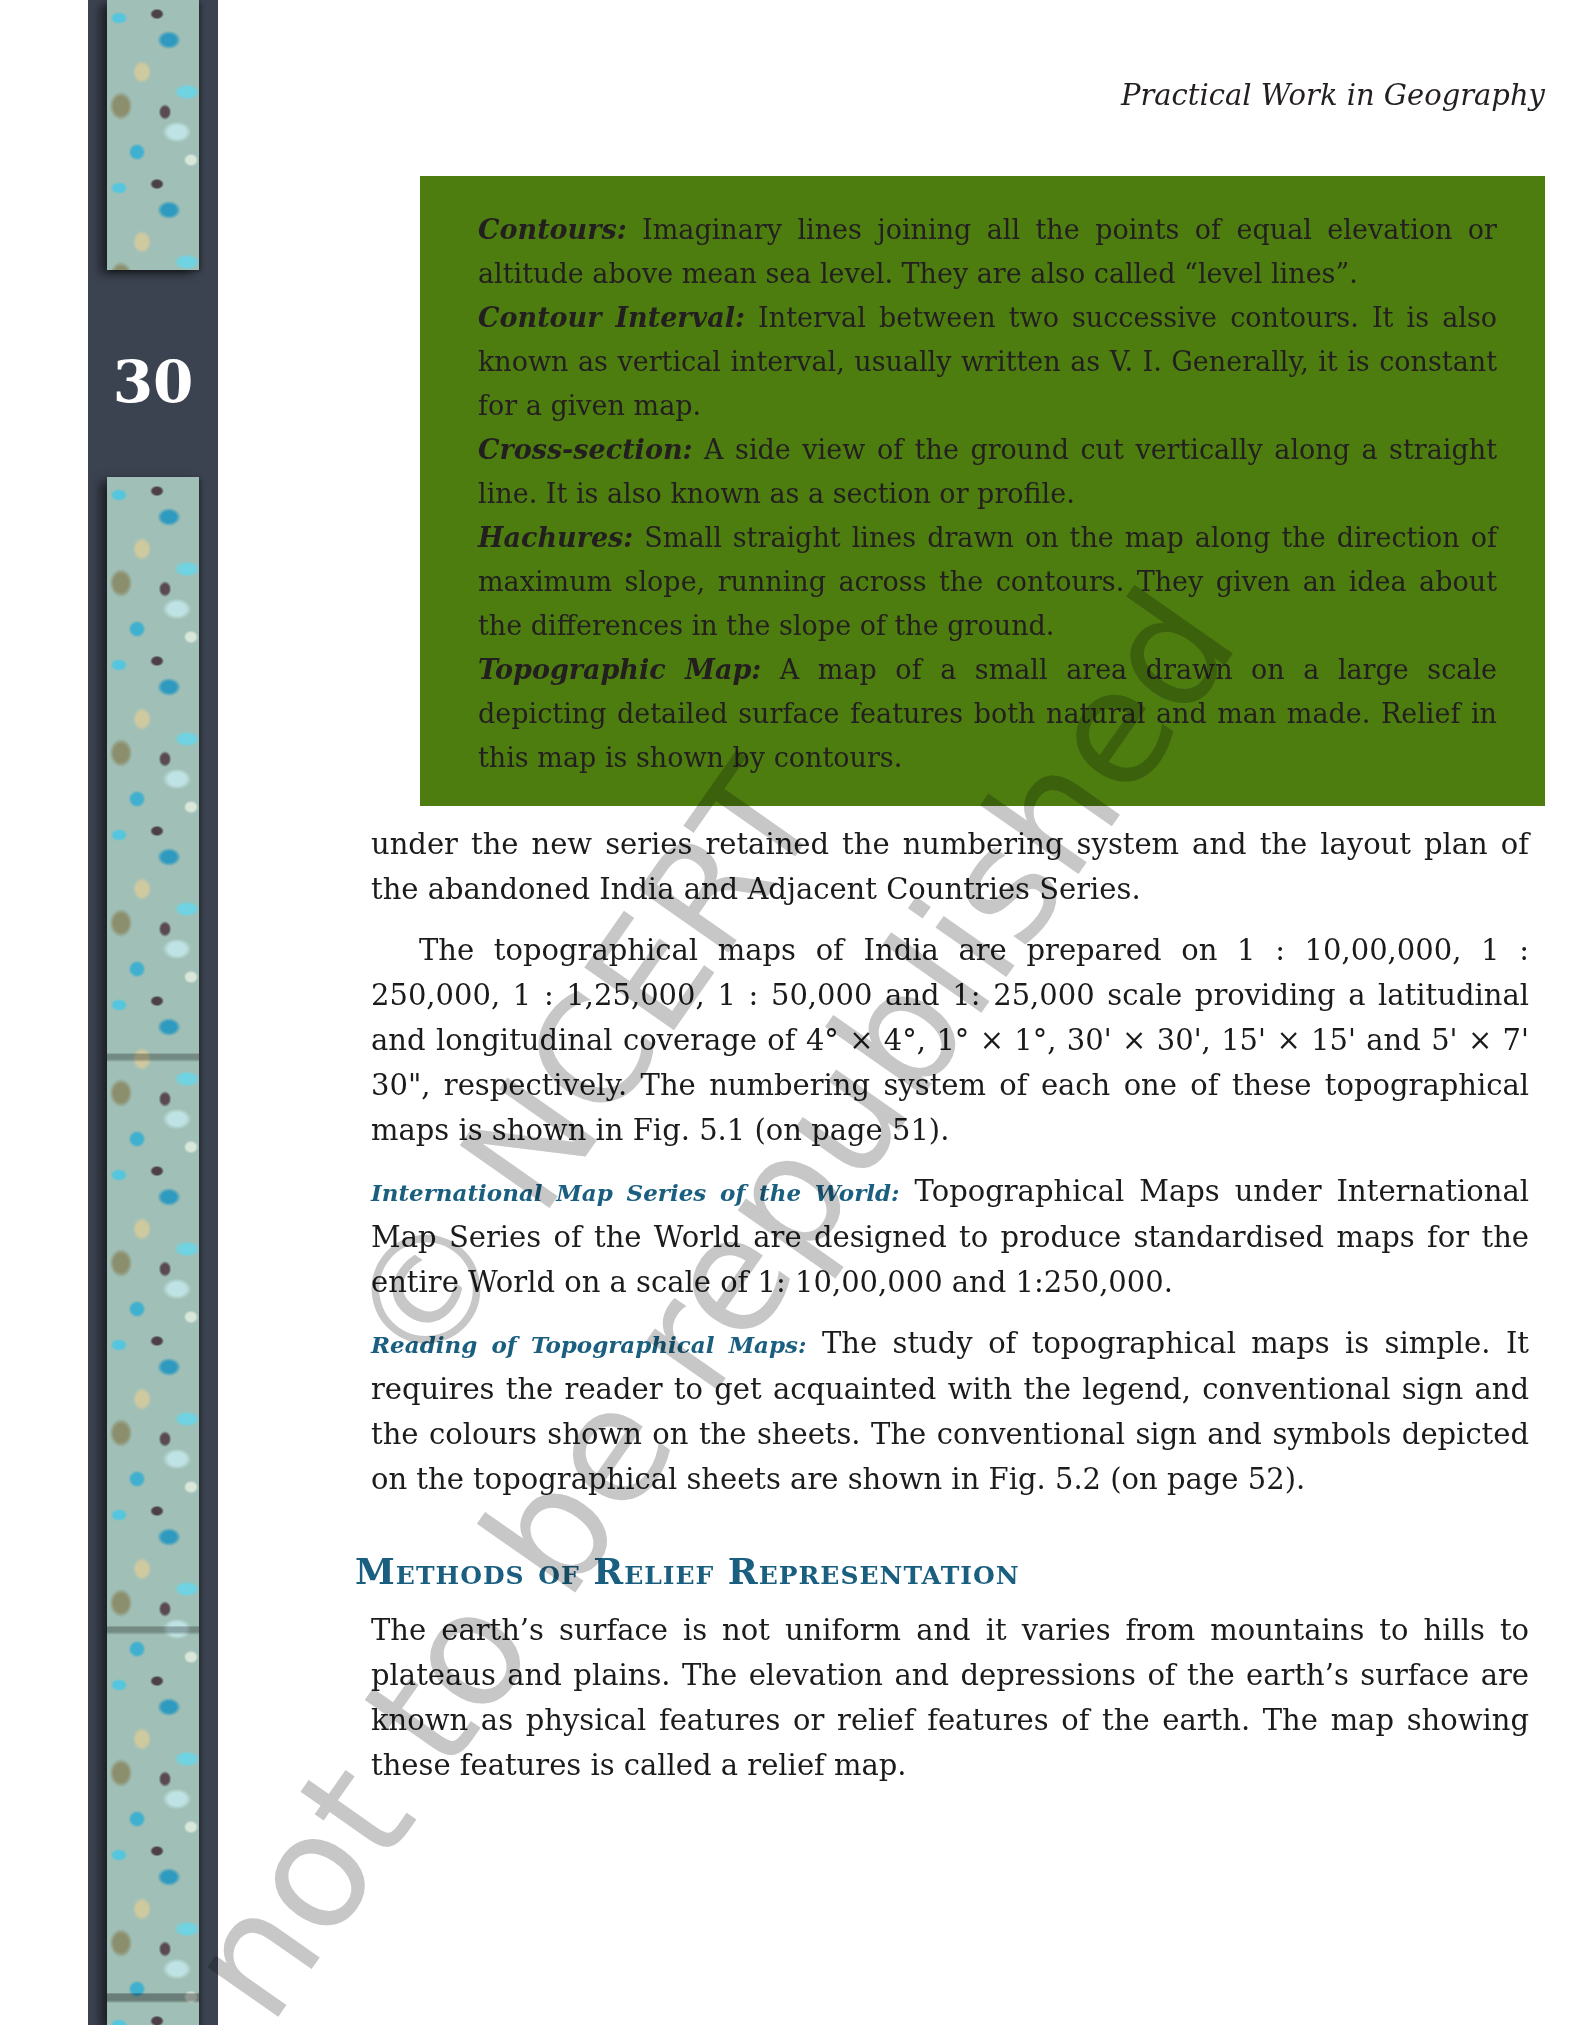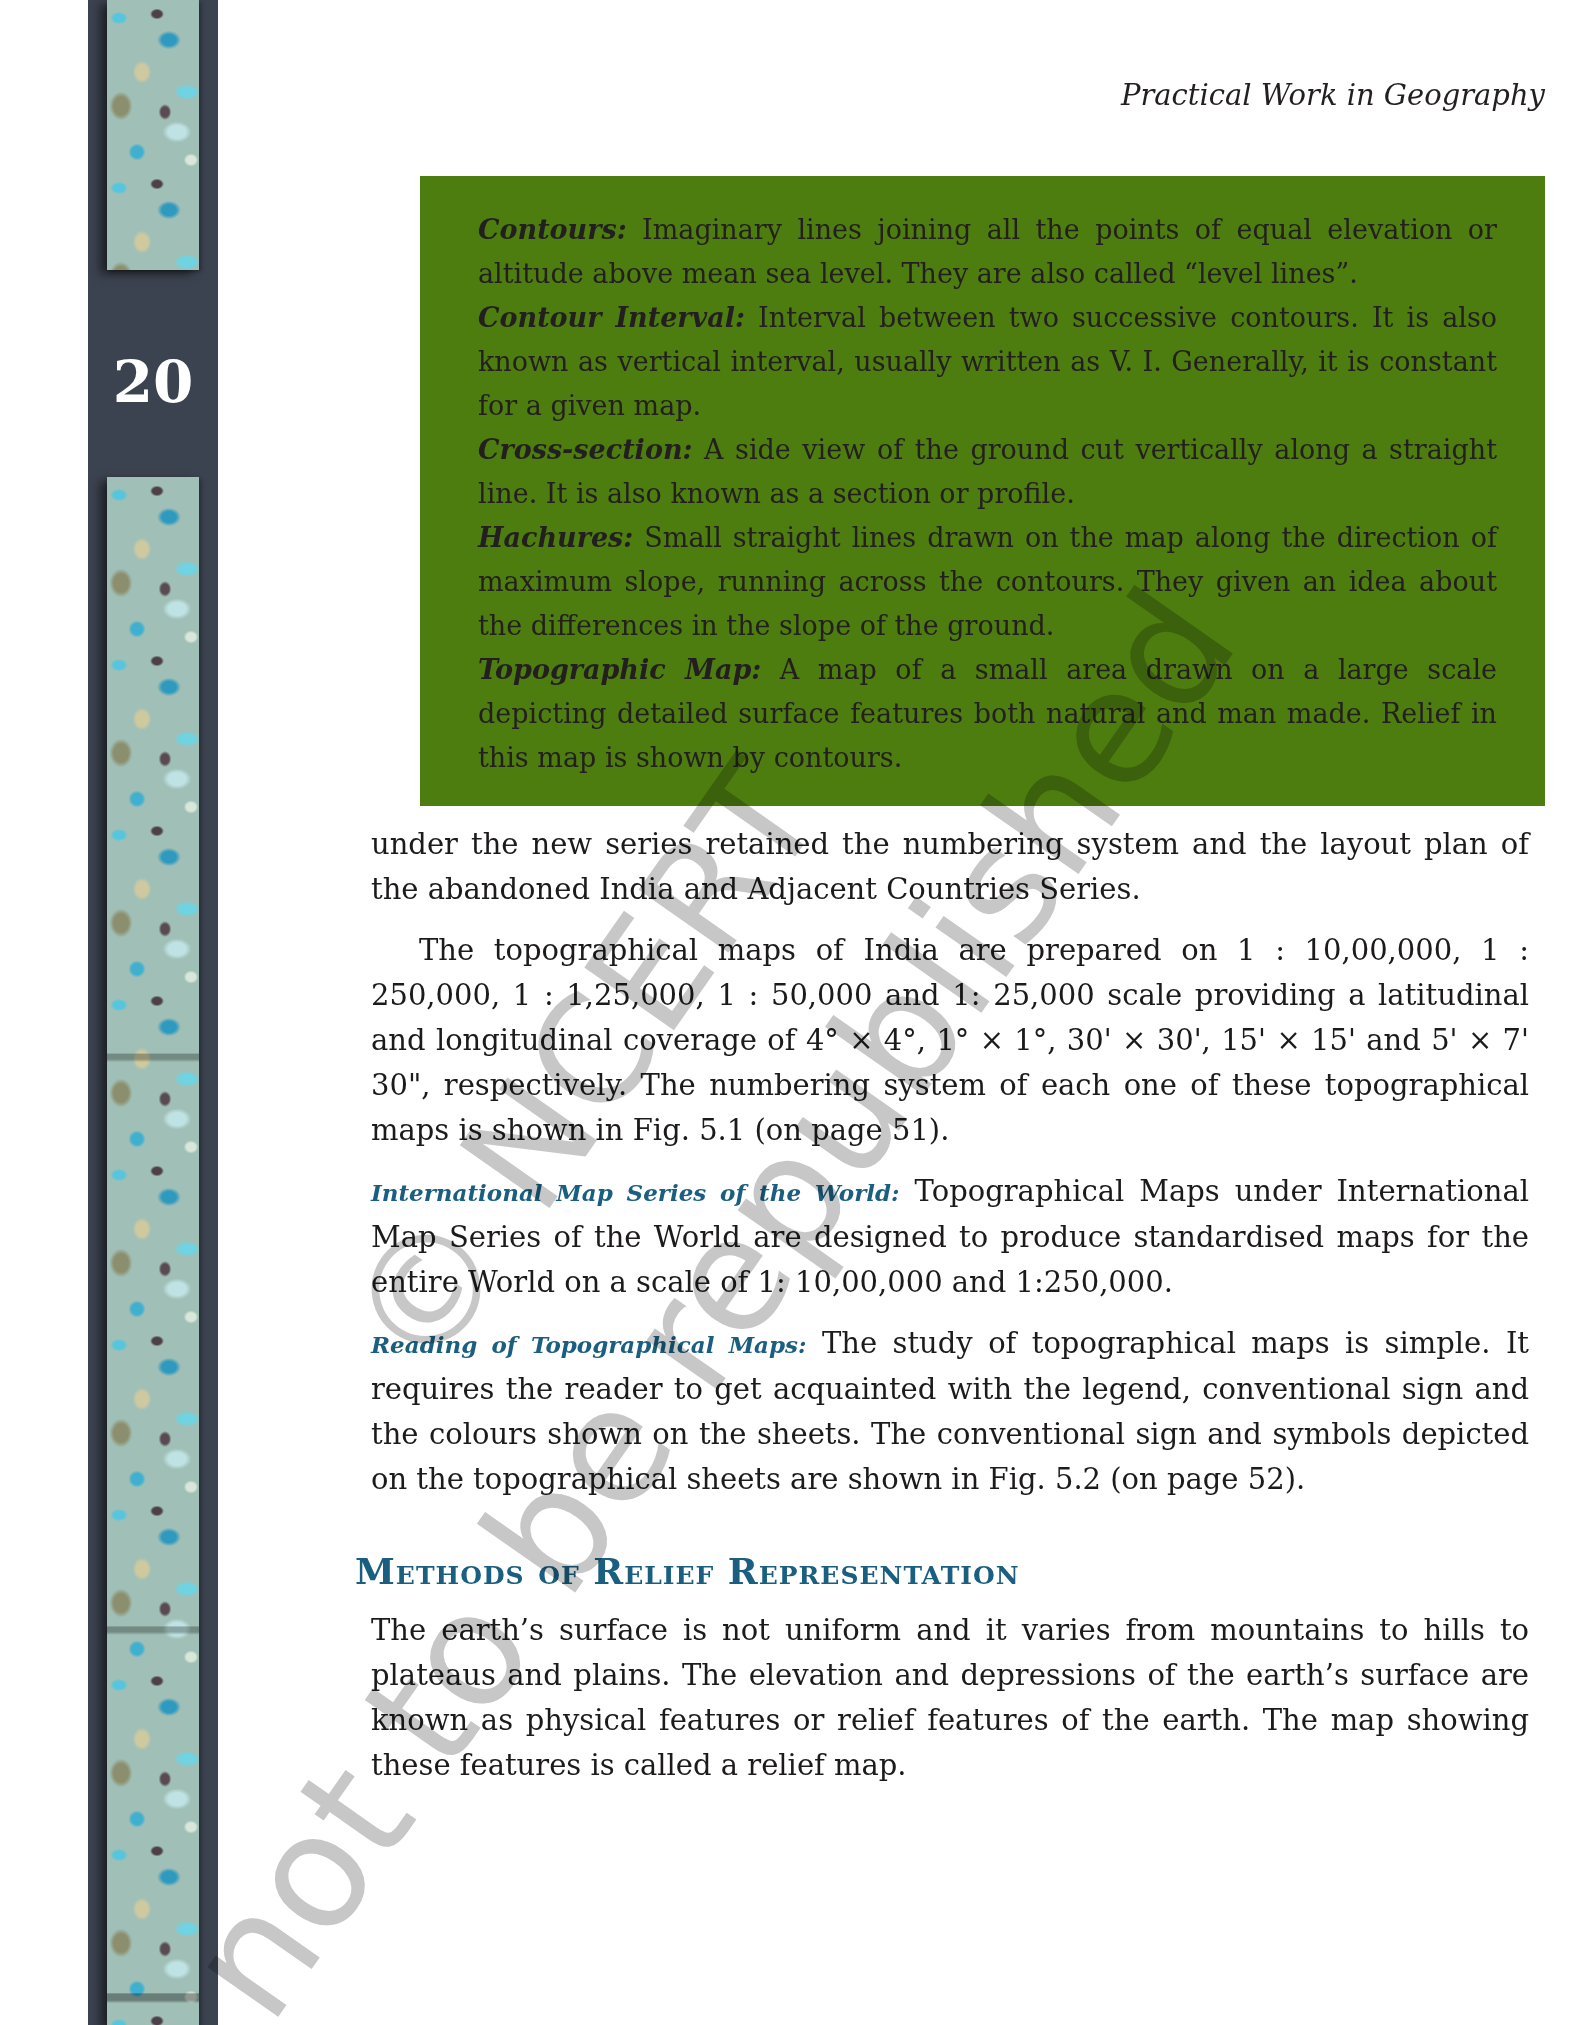--- a/index.html
+++ b/index.html
@@ -119,21 +119,21 @@
   }
   .p-last{margin-top:40px;}
 </style>
 </head>
 <body>
 
 <div class="page">
 
   <div class="side-band">
     <div class="tex tex-1"></div>
-    <div class="page-number">20</div>
+    <div class="page-number">30</div>
     <div class="tex tex-2"></div>
   </div>
 
   <div class="watermark wm-1">© NCERT</div>
   <div class="watermark wm-2">not to be republished</div>
 
   <div class="content">
 
     <div class="running-header">Practical Work in Geography</div>
 

